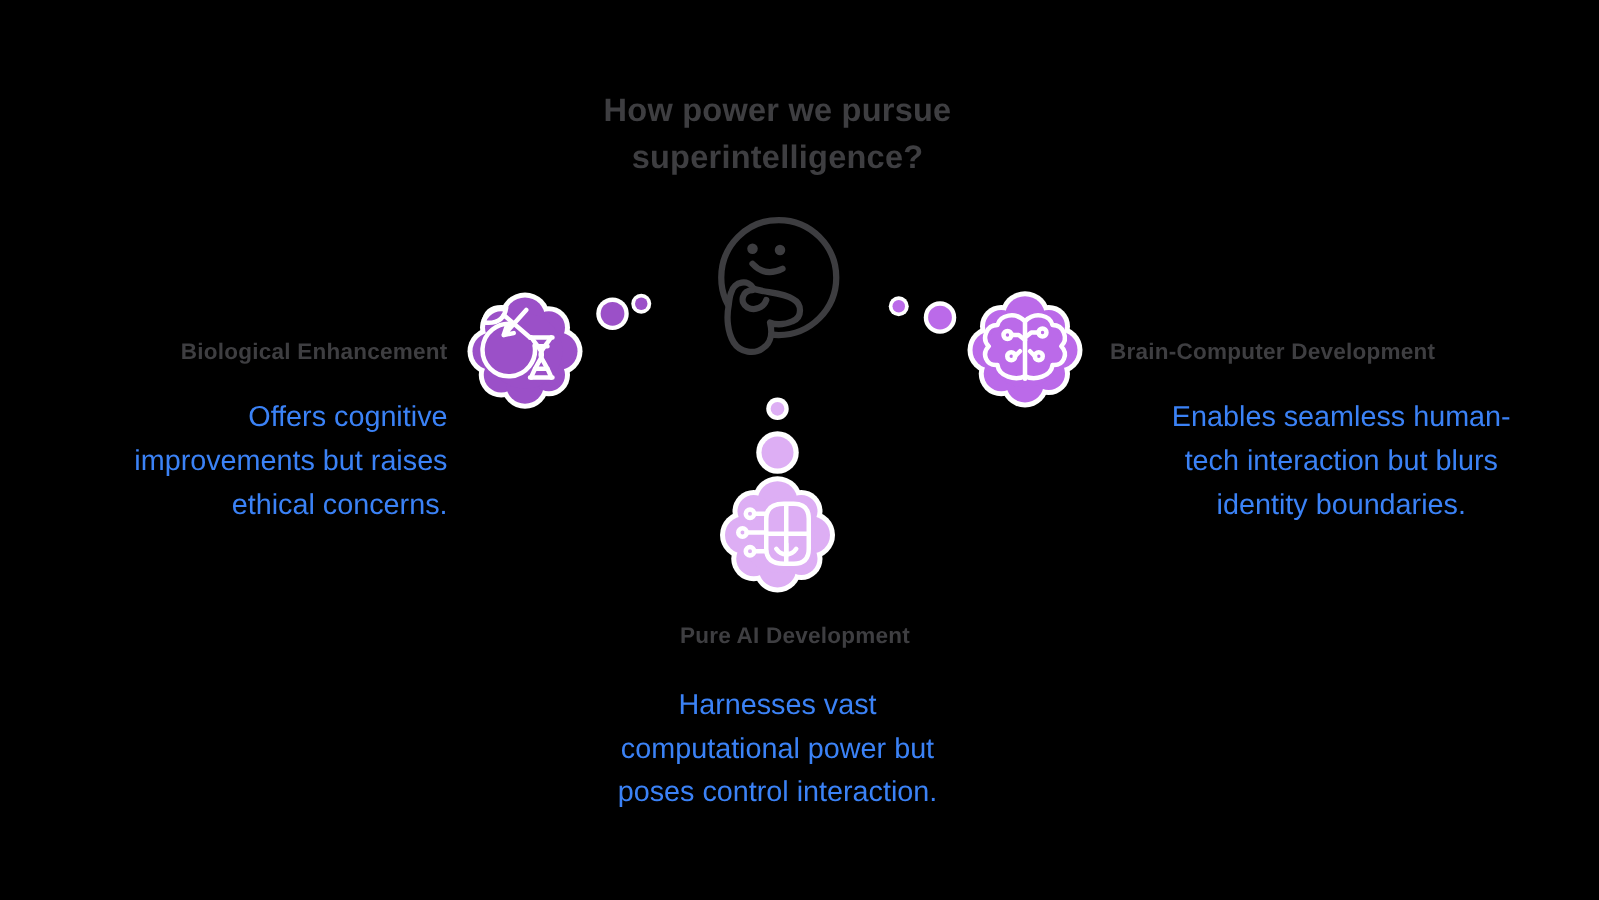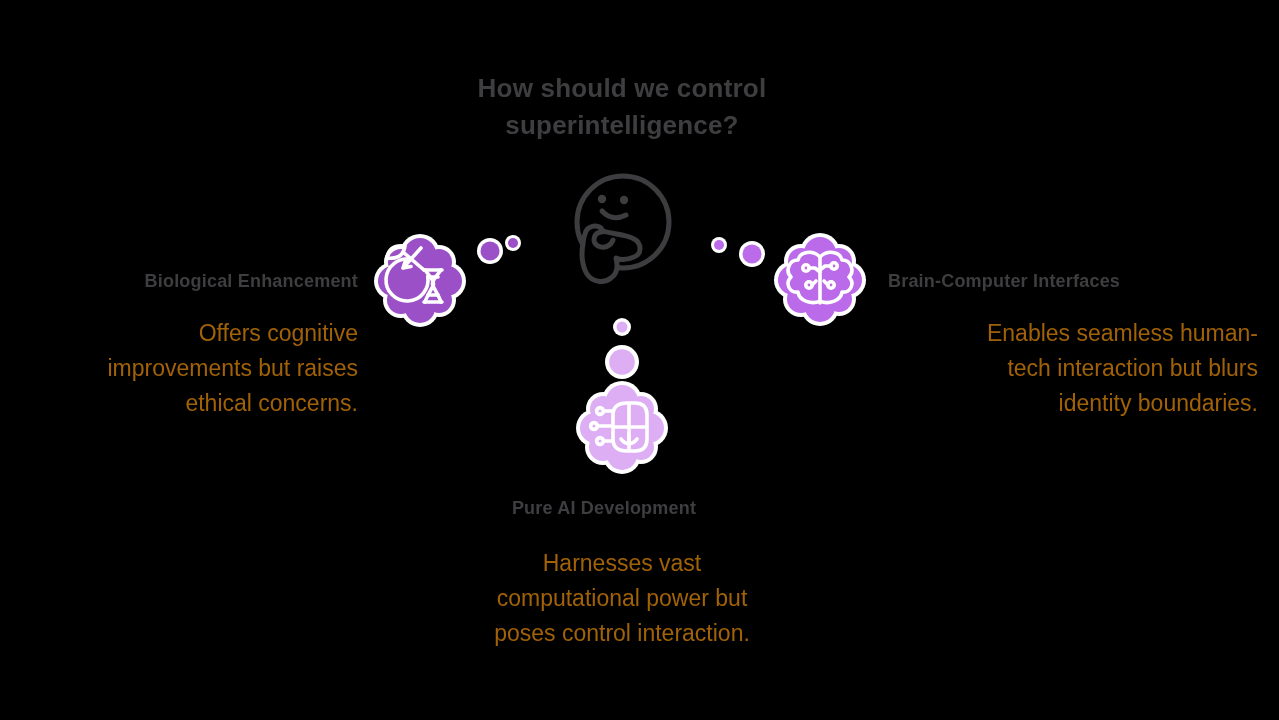--- a/index.html
+++ b/index.html
@@ -14,41 +14,41 @@
   .main-title{
     position:absolute;left:418px;top:70px;width:408px;
     text-align:center;font-size:26px;font-weight:bold;line-height:37px;
     color:#3e3e41;letter-spacing:.2px;
   }
   .node-title{
     position:absolute;font-size:18px;font-weight:bold;line-height:28px;
     color:#3e3e41;letter-spacing:.2px;
   }
   .node-body{
-    position:absolute;font-size:23px;line-height:35px;color:#a16207;
+    position:absolute;font-size:23px;line-height:35px;color:#3b82f6;
   }
   .t-left{left:28px;top:267px;width:330px;text-align:right;}
   .b-left{left:28px;top:316px;width:330px;text-align:right;}
   .t-right{left:888px;top:267px;width:370px;text-align:left;}
-  .b-right{left:888px;top:316px;width:370px;text-align:right;}
-  .t-bottom{left:404px;top:494px;width:400px;text-align:center;}
+  .b-right{left:888px;top:316px;width:370px;text-align:center;}
+  .t-bottom{left:436px;top:494px;width:400px;text-align:center;}
   .b-bottom{left:422px;top:546px;width:400px;text-align:center;}
   svg{position:absolute;display:block;}
   .face-svg{left:565px;top:170px;}
   .cloud-left-svg{left:361px;top:222px;}
   .cloud-right-svg{left:700px;top:221px;}
   .cloud-bottom-svg{left:563px;top:310px;}
   .icon-stroke{stroke:#fff;stroke-width:3.6;fill:none;stroke-linecap:round;stroke-linejoin:round;}
 </style>
 </head>
 <body>
 
 <div class="canvas">
 
-  <div class="main-title pre">How should we control
+  <div class="main-title pre">How power we pursue
 superintelligence?</div>
 
   <svg class="face-svg" width="118" height="125" viewBox="0 0 118 125">
     <circle cx="58" cy="52" r="46" fill="none" stroke="#3d3d40" stroke-width="5"></circle>
     <circle cx="37" cy="29" r="4.2" fill="#3d3d40"></circle>
     <circle cx="59" cy="30" r="4.2" fill="#3d3d40"></circle>
     <path d="M 37,41 Q 47,52 61,45" fill="none" stroke="#3d3d40" stroke-width="5" stroke-linecap="round"></path>
 
     <path d="M 20,64
              C 22,55 34,53 38,61
@@ -198,21 +198,21 @@
         <path class="icon-stroke" d="M 40.4,40 L 50,40 M 34.4,55 L 50,55 M 40.4,70 L 50,70"></path>
       </g>
     </g>
   </svg>
 
   <div class="node-title t-left">Biological Enhancement</div>
   <div class="node-body b-left pre">Offers cognitive
 improvements but raises
 ethical concerns.</div>
 
-  <div class="node-title t-right">Brain-Computer Interfaces</div>
+  <div class="node-title t-right">Brain-Computer Development</div>
   <div class="node-body b-right pre">Enables seamless human-
 tech interaction but blurs
 identity boundaries.</div>
 
   <div class="node-title t-bottom">Pure AI Development</div>
   <div class="node-body b-bottom pre">Harnesses vast
 computational power but
 poses control interaction.</div>
 
 </div>

